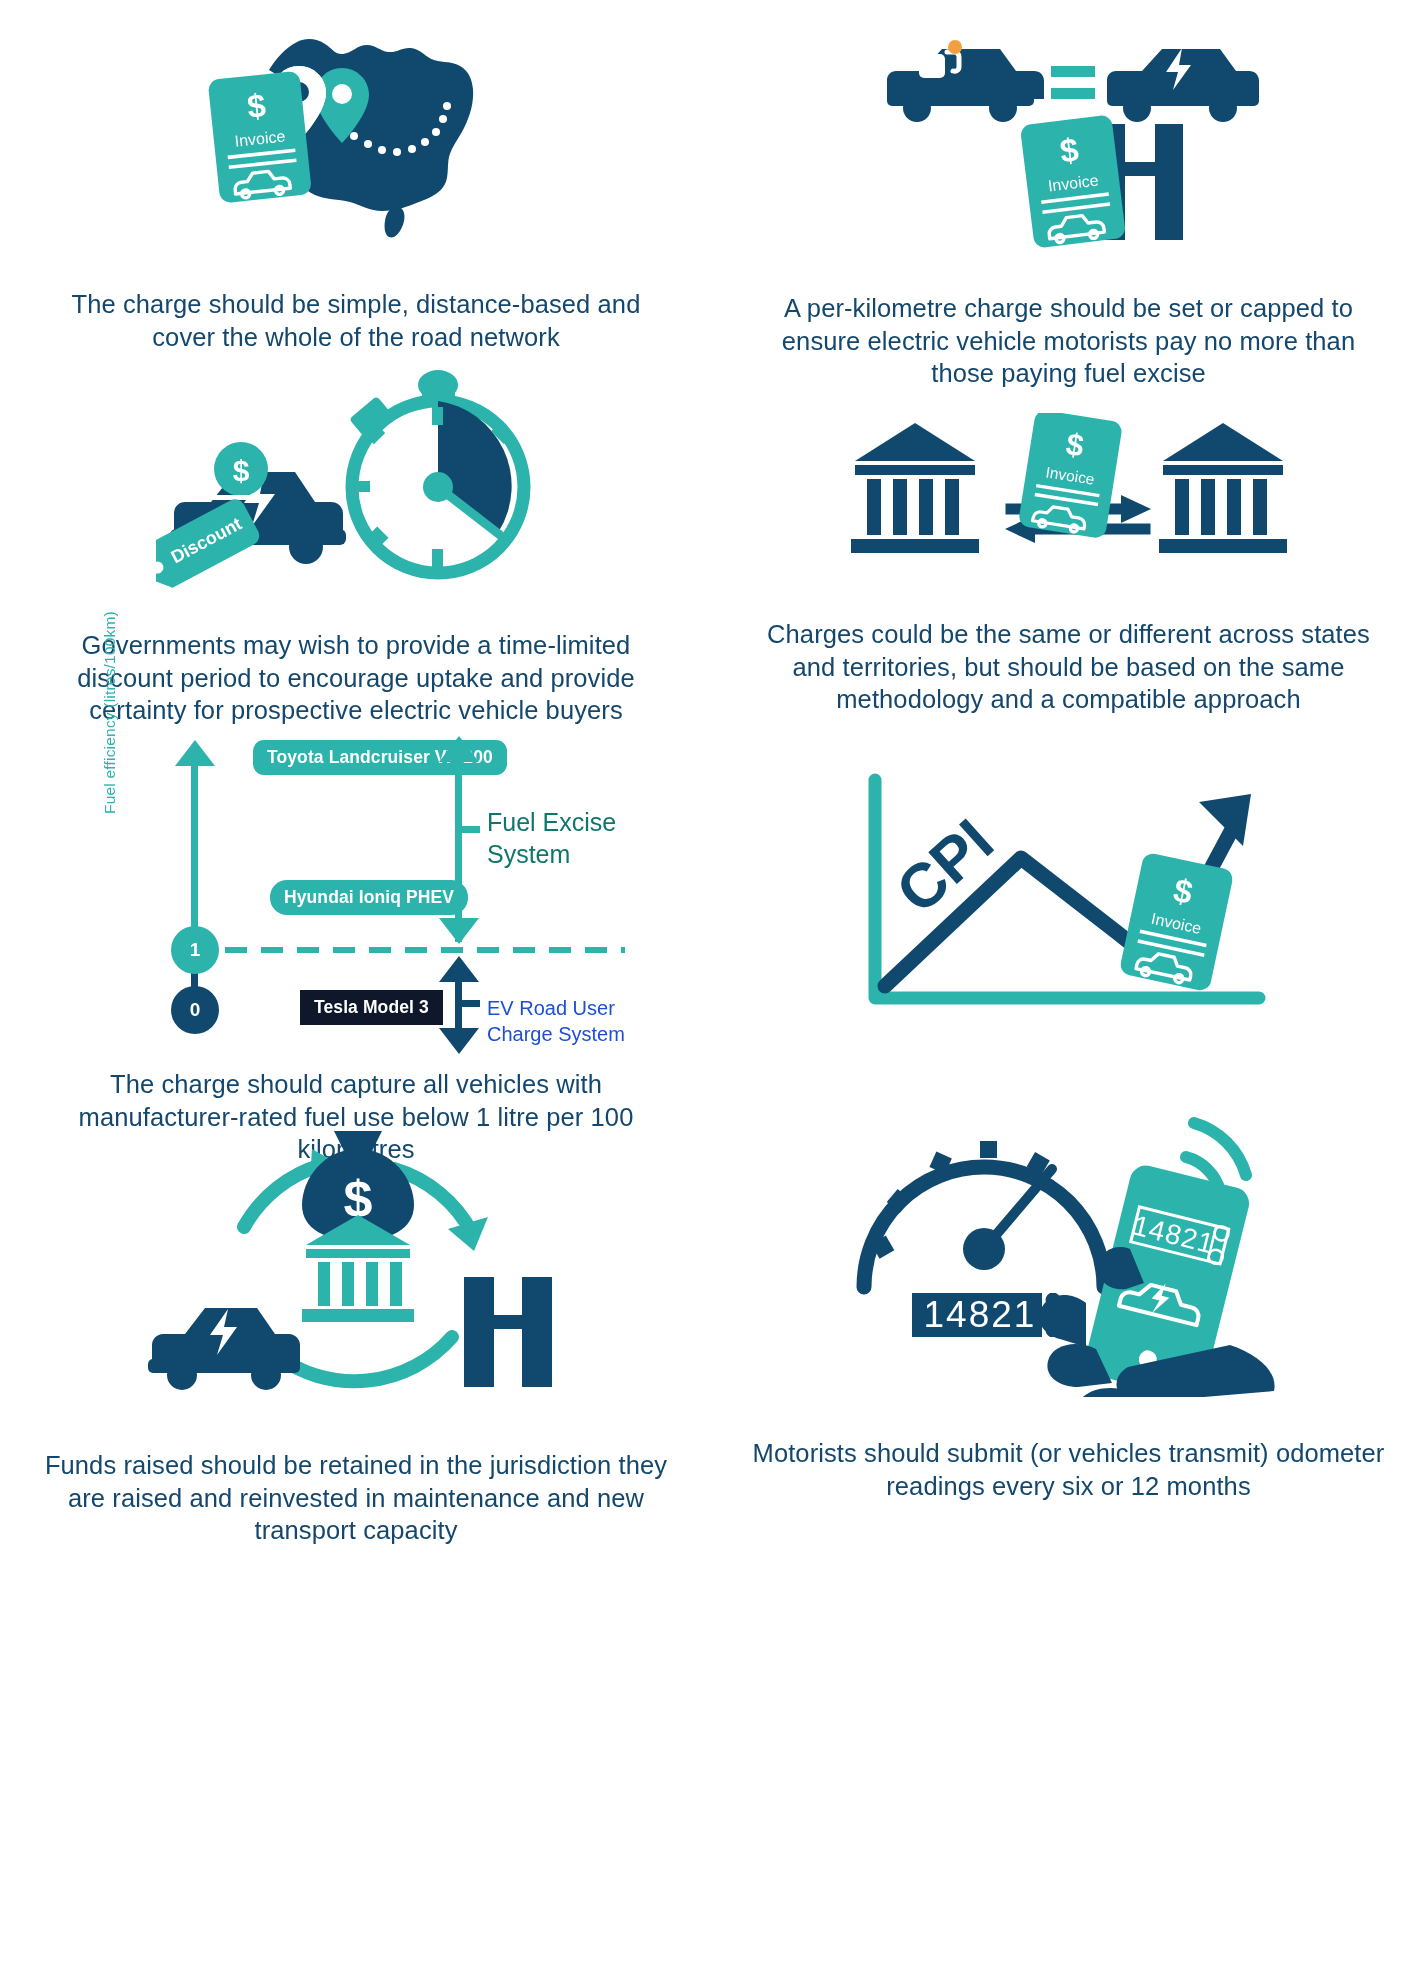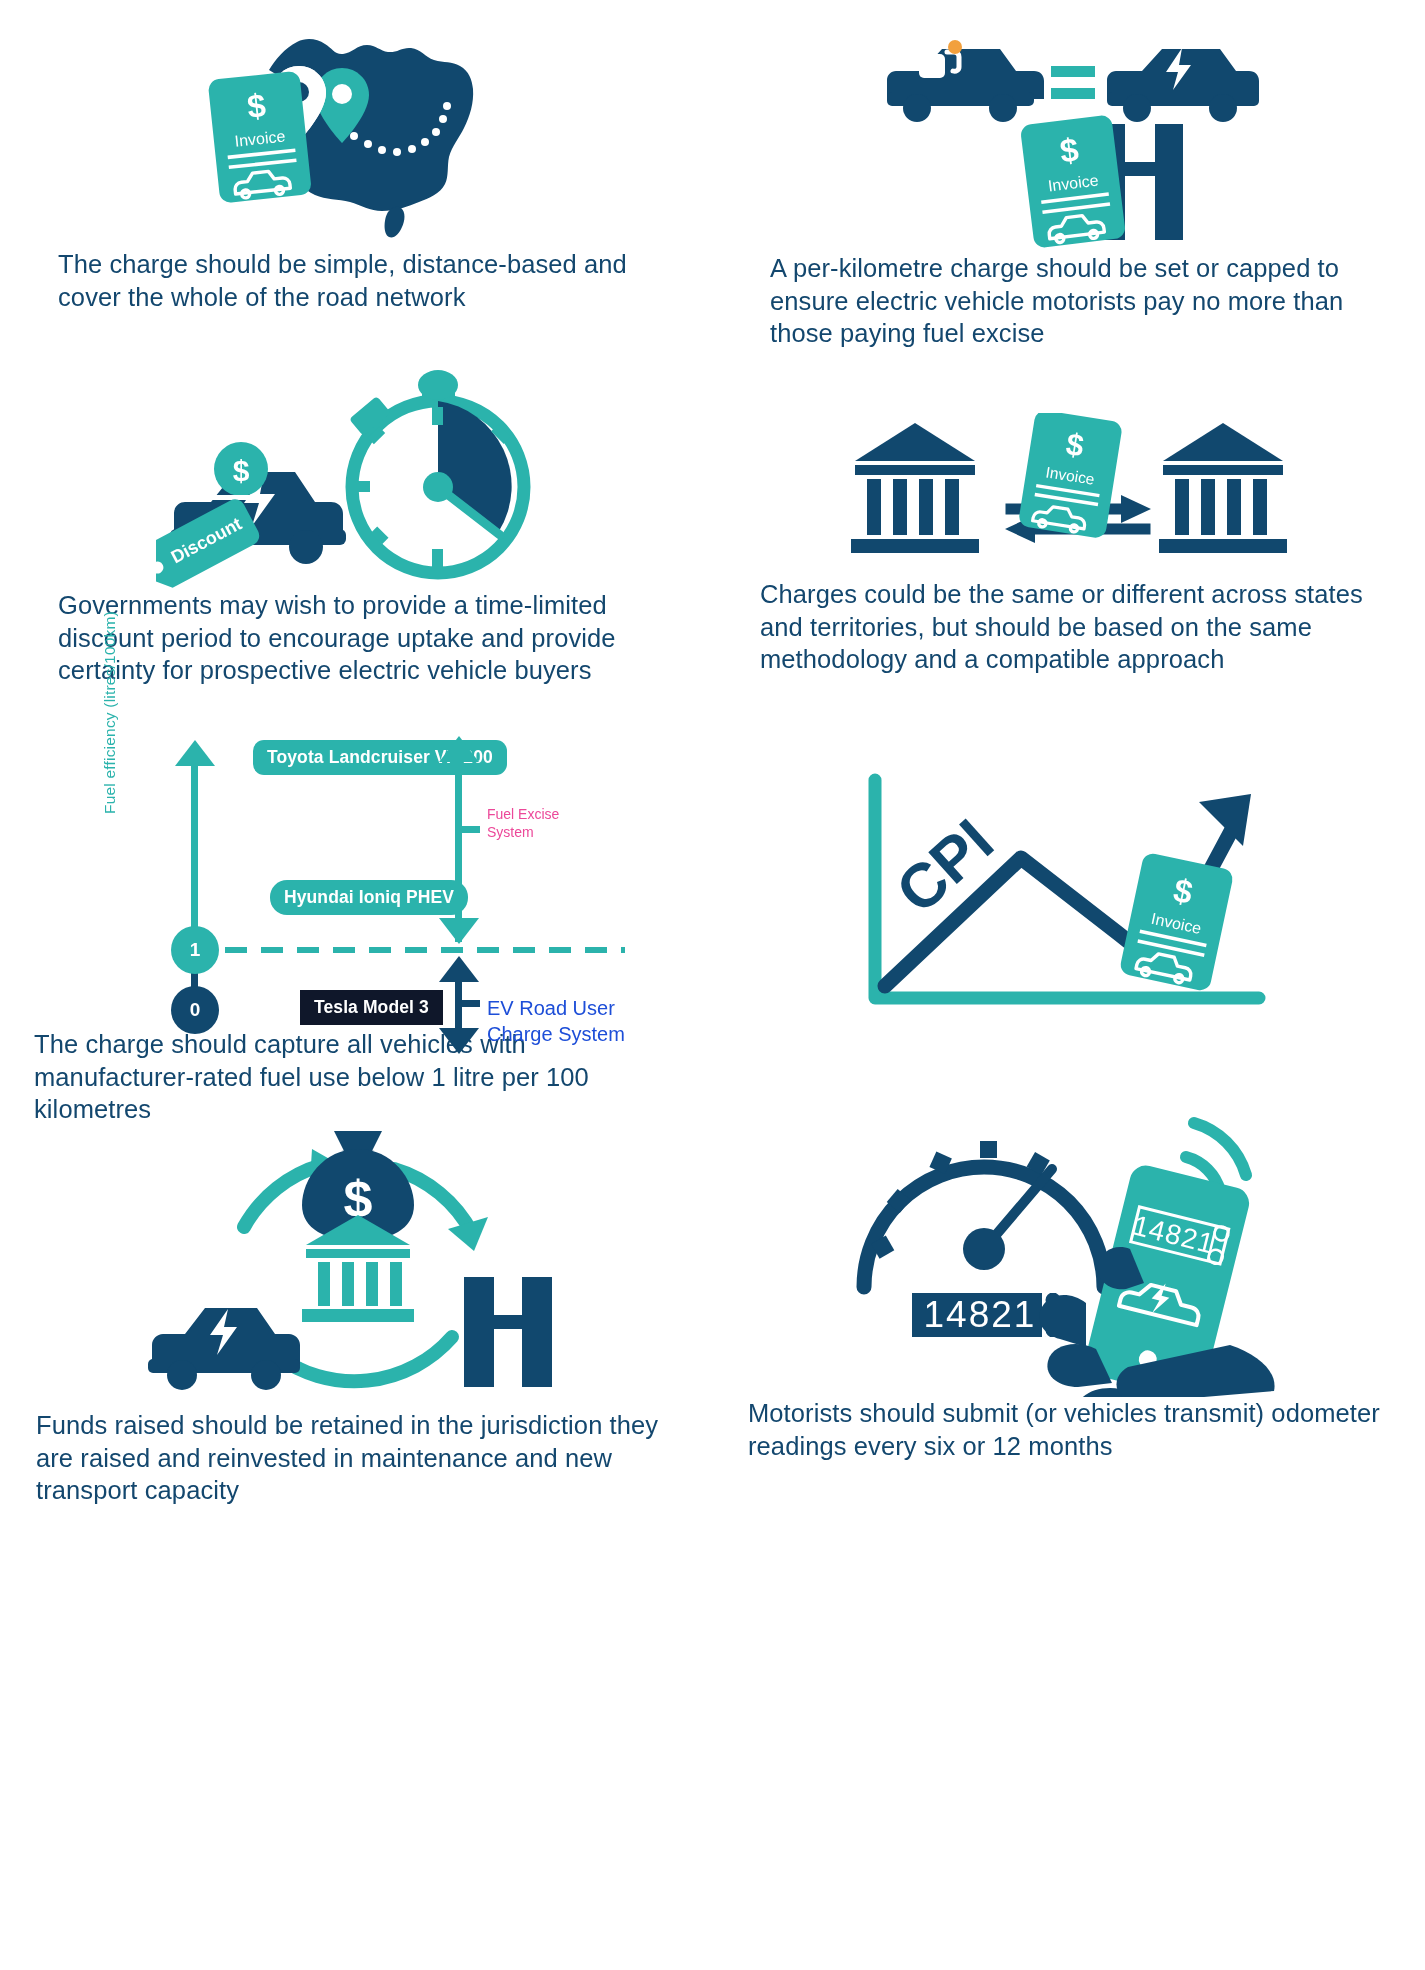--- a/index.html
+++ b/index.html
@@ -24,26 +24,28 @@
     position: relative;
     display: flex;
     flex-direction: column;
     align-items: center;
   }
   .art {
     display: flex; align-items: center; justify-content: center;
     width: 100%;
   }
   .caption {
+    text-align: center;
     font-size: 25.5px;
     line-height: 1.28;
     color: #13476e;
     font-weight: 400;
     letter-spacing: 0.1px;
     padding: 0 58px;
+    margin-top: 40px;
   }
   .caption.wide { padding: 0 48px; }
 
   
   .r1a { padding-top: 18px; }
   .r1b { padding-top: 22px; }
 
   
   .fechart {
     position: relative;
@@ -140,22 +142,22 @@
     border-left: 20px solid transparent;
     border-right: 20px solid transparent;
     border-top: 26px solid #2bb3ac;
   }
   .fe-tick-teal {
     position: absolute; left: 357px; top: 98px;
     width: 18px; height: 7px; background: #2bb3ac;
   }
   .fe-label-excise {
     position: absolute; left: 382px; top: 78px;
-    color: #ec4899;
-    font-size: 14px; line-height: 1.28;
+    color: #0f766e;
+    font-size: 25px; line-height: 1.28;
   }
 
   .fe-arrow2-col {
     position: absolute;
     left: 350px; top: 234px;
     width: 7px; height: 72px;
     background: #11486e;
   }
   .fe-arrow2-uphead {
     position: absolute; left: 334px; top: 228px;

